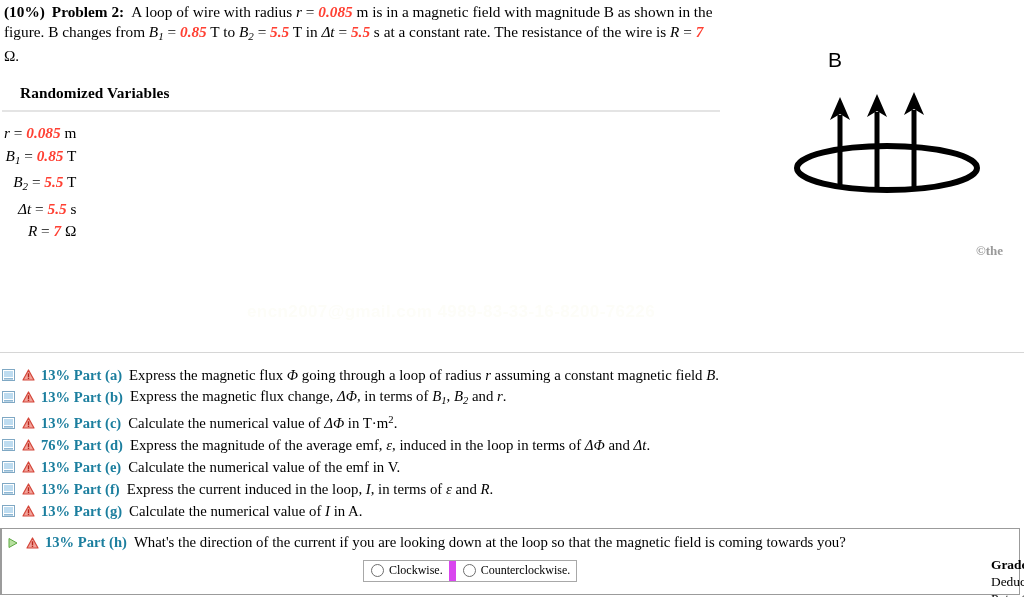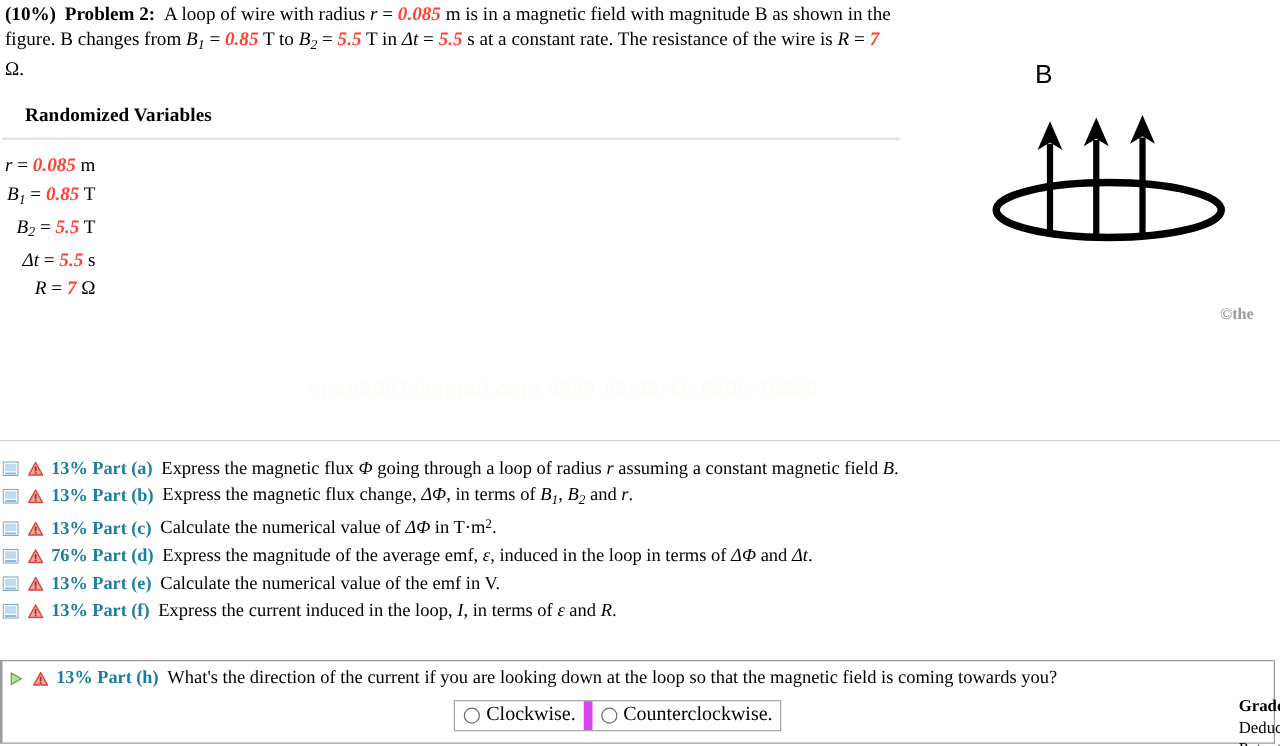--- a/index.html
+++ b/index.html
@@ -194,21 +194,21 @@
     left: 361px;
     top: 31px;
     border: 1px solid #a8a8a8;
     display: flex;
     background: #fff;
   }
   .choice-cell {
     display: flex;
     align-items: center;
     padding: 2px 6px 3px 7px;
-    font-size: 16px;
+    font-size: 12px;
     white-space: nowrap;
   }
   .choice-cell + .choice-cell { border-left: 7px solid #d946ef; }
   .radio-dot {
     width: 11px;
     height: 11px;
     border: 1.4px solid #6e6e6e;
     border-radius: 50%;
     display: inline-block;
     margin-right: 5px;
@@ -349,20 +349,34 @@
         <rect x="2" y="2" width="9" height="6" fill="#bedcf0"></rect>
         <rect x="2" y="9" width="9" height="1.6" fill="#8fb8d4"></rect>
       </svg>
       <svg class="warn-icon" viewBox="0 0 13 12">
         <polygon points="6.5,1 12,11 1,11" fill="#f2a39a" stroke="#d4463a" stroke-width="1.2" stroke-linejoin="round"></polygon>
         <rect x="5.8" y="4.3" width="1.4" height="3.8" fill="#b8241a"></rect>
         <rect x="5.8" y="8.7" width="1.4" height="1.3" fill="#b8241a"></rect>
       </svg>
       <span class="part-label">13%  Part (f)</span>
       <span class="part-text">Express the current induced in the loop, <i>I</i>, in terms of <i>ε</i> and <i>R</i>.</span>
+    </div>
+    <div class="part-row">
+      <svg class="collapse-icon" viewBox="0 0 13 12">
+        <rect x="0.5" y="0.5" width="12" height="11" fill="#ffffff" stroke="#7fa8c4" stroke-width="1"></rect>
+        <rect x="2" y="2" width="9" height="6" fill="#bedcf0"></rect>
+        <rect x="2" y="9" width="9" height="1.6" fill="#8fb8d4"></rect>
+      </svg>
+      <svg class="warn-icon" viewBox="0 0 13 12">
+        <polygon points="6.5,1 12,11 1,11" fill="#f2a39a" stroke="#d4463a" stroke-width="1.2" stroke-linejoin="round"></polygon>
+        <rect x="5.8" y="4.3" width="1.4" height="3.8" fill="#b8241a"></rect>
+        <rect x="5.8" y="8.7" width="1.4" height="1.3" fill="#b8241a"></rect>
+      </svg>
+      <span class="part-label">13%  Part (g)</span>
+      <span class="part-text">Calculate the numerical value of <i>I</i> in A.</span>
     </div>
   </div>
 
 <div id="part-h-panel">
   <div id="part-h-row">
     <svg class="play-icon" viewBox="0 0 13 12">
       <polygon points="3,1.5 11,6 3,10.5" fill="#b8e0a0" stroke="#5da843" stroke-width="1"></polygon>
     </svg>
     <svg class="warn-icon" viewBox="0 0 13 12">
       <polygon points="6.5,1 12,11 1,11" fill="#f2a39a" stroke="#d4463a" stroke-width="1.2" stroke-linejoin="round"></polygon>

